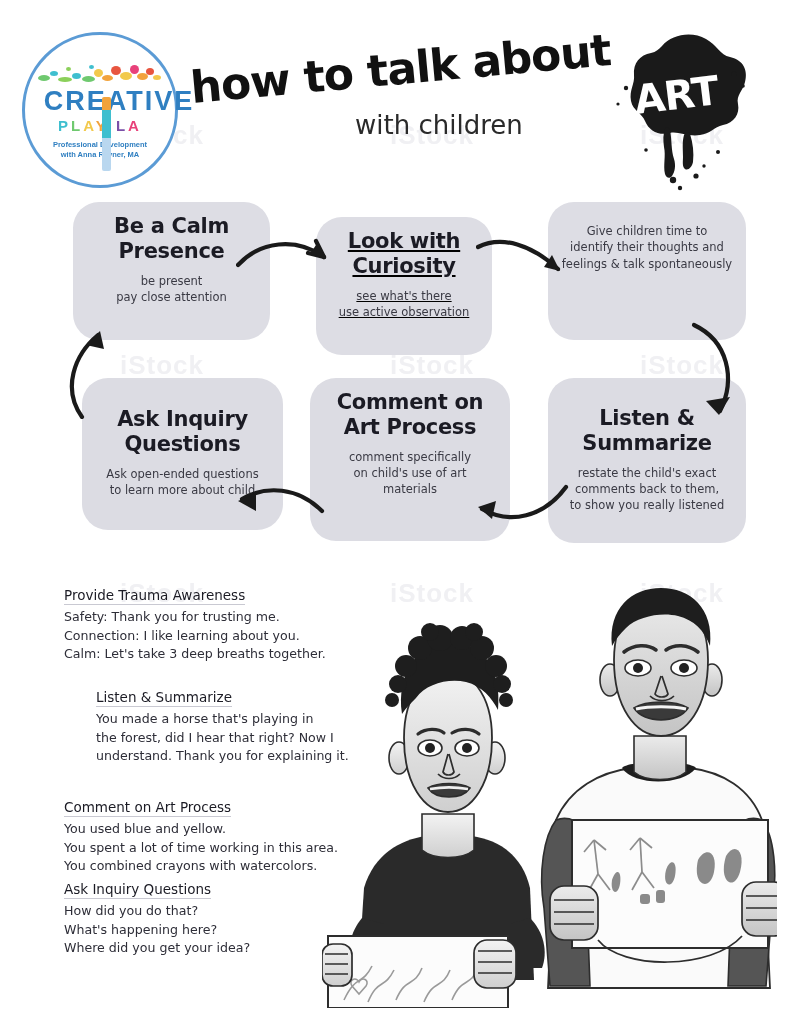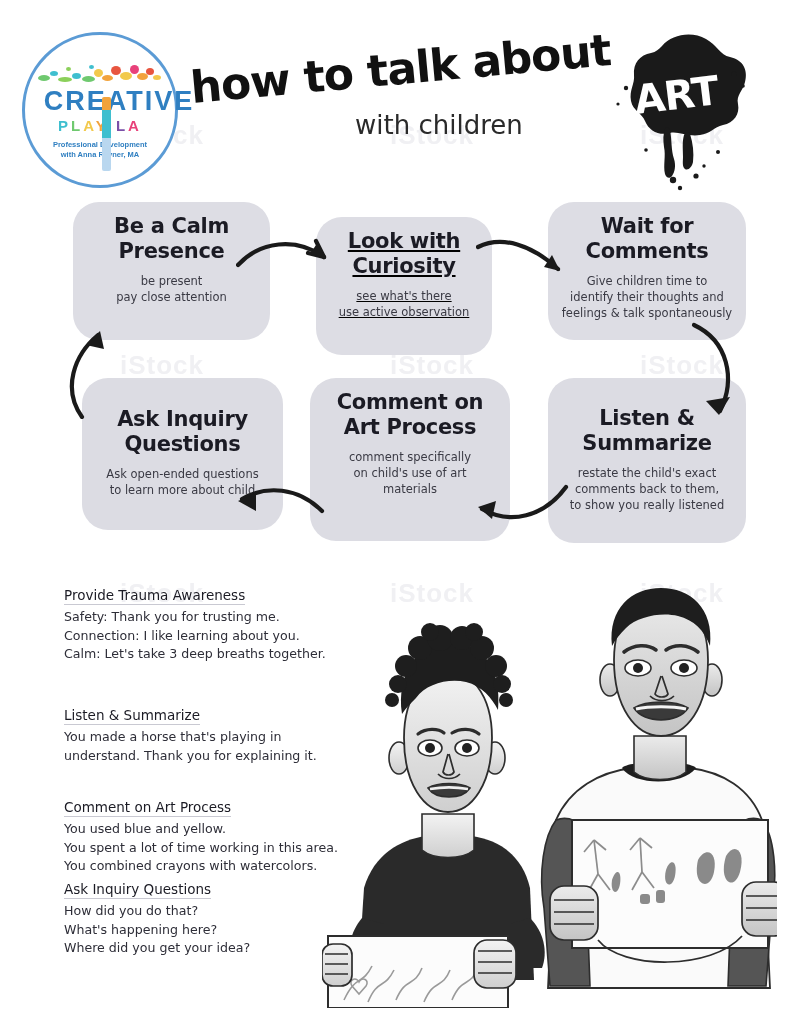--- a/index.html
+++ b/index.html
@@ -249,23 +249,20 @@
     <div class="card" style="left:316px; top:22px; width:176px; height:138px;text-decoration:underline;">
       <h3>
         <span>Look with</span><br><span>Curiosity</span>
       </h3>
       <p>
         <span>see what's there</span><br><span>use active observation</span>
       </p>
     </div>
 
     <div class="card" style="left:548px; top:7px; width:198px; height:138px;">
-      <h3>
-        <span>Wait for</span><br><span>Comments</span>
-      </h3>
       <p>
         <span>Give children time to</span><br><span>identify their thoughts and</span><br><span>feelings &amp; talk spontaneously</span>
       </p>
     </div>
 
     <div class="card r2" style="left:82px; top:183px; width:201px; height:152px;">
       <h3 style="margin-top:17px;">
         <span>Ask Inquiry</span><br><span>Questions</span>
       </h3>
       <p>
@@ -325,23 +322,24 @@
 
   <div id="bottom">
 
     <div class="blk" style="top:16px;">
       <h4>Provide Trauma Awareness</h4>
       <div class="ln">Safety: Thank you for trusting me.</div>
       <div class="ln">Connection: I like learning about you.</div>
       <div class="ln">Calm: Let's take 3 deep breaths together.</div>
     </div>
 
-    <div class="blk" style="top:136px;">
+    <div class="blk" style="top:118px;margin-left:32px;">
       <h4>Listen &amp; Summarize</h4>
       <div class="ln">You made a horse that's playing in</div>
+      <div class="ln">the forest, did I hear that right? Now I</div>
       <div class="ln">understand. Thank you for explaining it.</div>
     </div>
 
     <div class="blk" style="top:228px;">
       <h4>Comment on Art Process</h4>
       <div class="ln">You used blue and yellow.</div>
       <div class="ln">You spent a lot of time working in this area.</div>
       <div class="ln">You combined crayons with watercolors.</div>
     </div>
 

